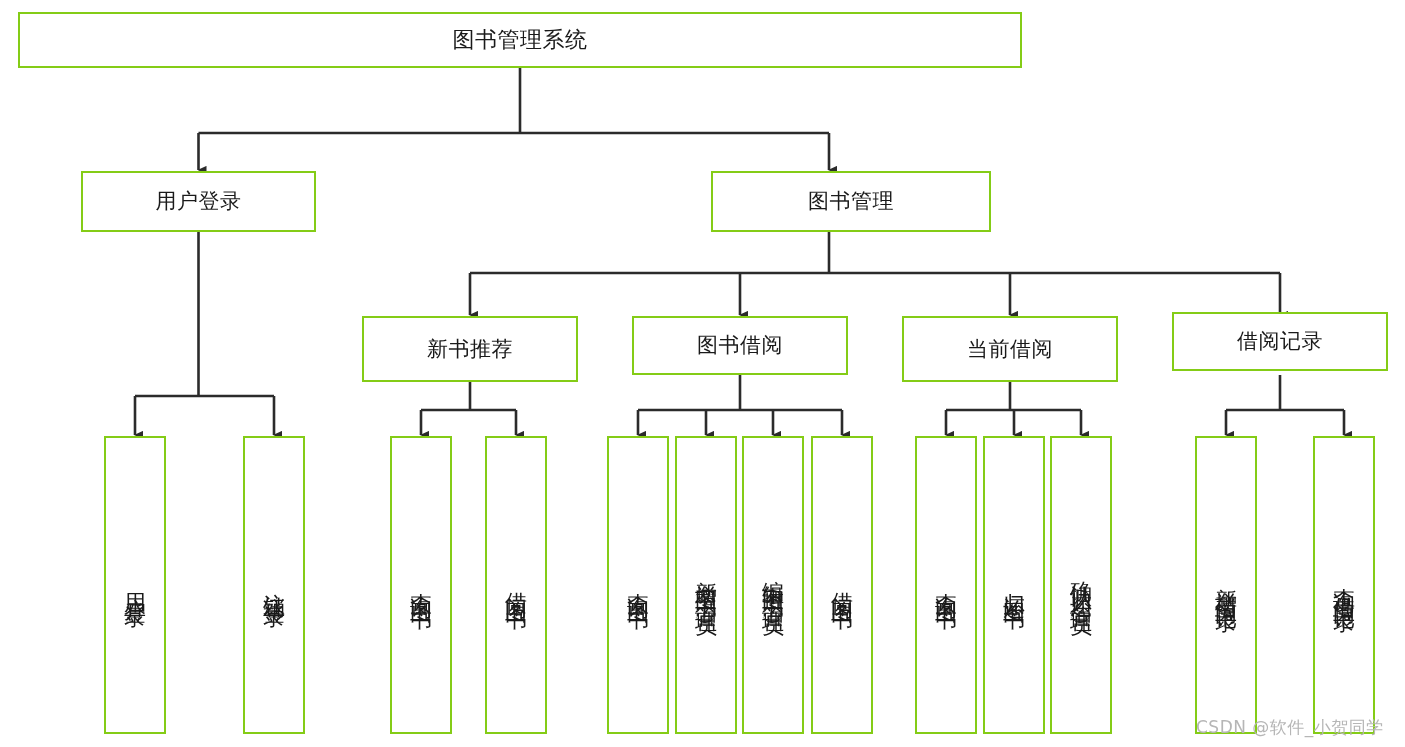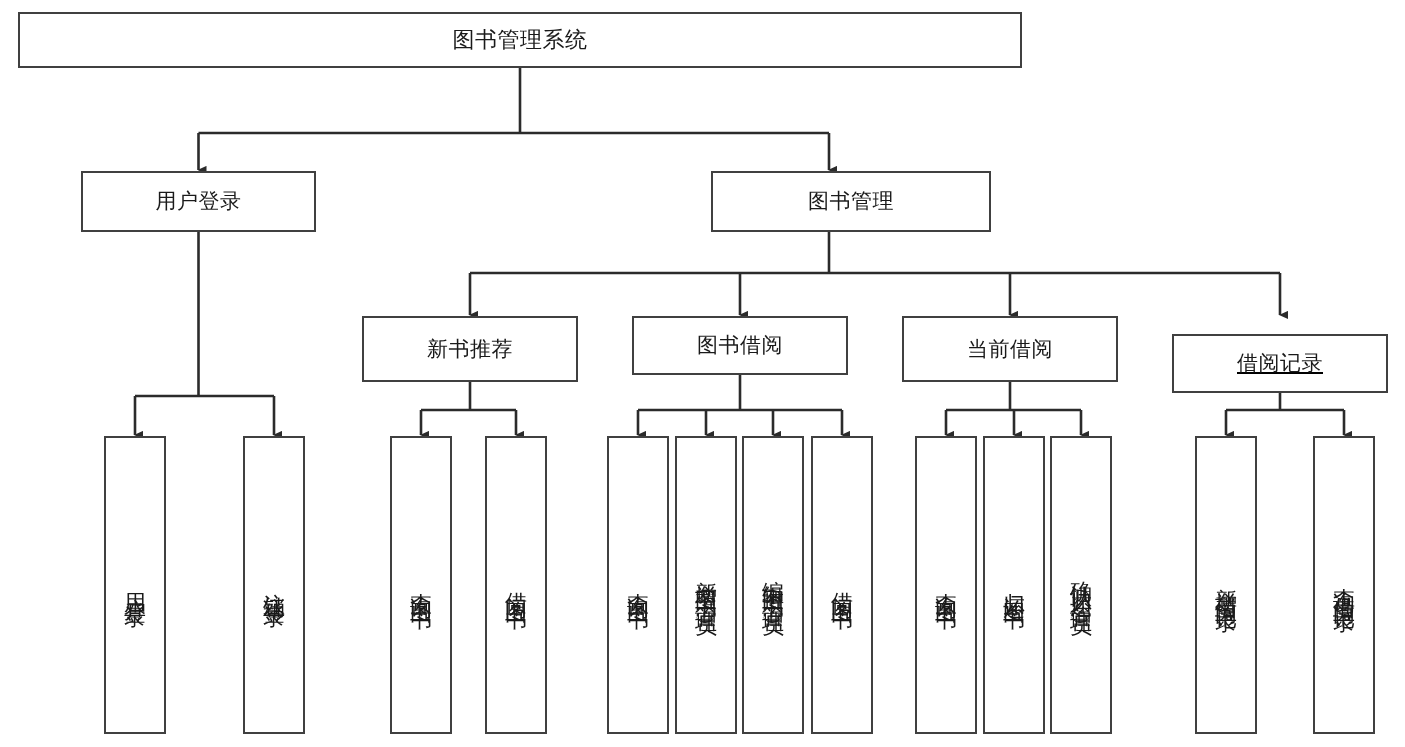--- a/index.html
+++ b/index.html
@@ -22,21 +22,21 @@
     left: 0;
     top: 0;
     width: 1405px;
     height: 747px;
     pointer-events: none;
   }
   .node {
     position: absolute;
     box-sizing: border-box;
     background: #ffffff;
-    border: 2px solid #404040;
+    border: 2px solid #84cc16;
     display: flex;
     align-items: center;
     justify-content: center;
   }
   .node .label {
     color: #1a1a1a;
     line-height: 1.0;
     white-space: nowrap;
   }
   .node.horizontal .label {
@@ -132,21 +132,21 @@
       </div>
       <div class="node horizontal" style="left: 362px; top: 316px; width: 216px; height: 66px;">
         <span class="label">新书推荐</span>
       </div>
       <div class="node horizontal" style="left: 632px; top: 316px; width: 216px; height: 59px;">
         <span class="label">图书借阅</span>
       </div>
       <div class="node horizontal" style="left: 902px; top: 316px; width: 216px; height: 66px;">
         <span class="label">当前借阅</span>
       </div>
-      <div class="node horizontal" style="left: 1172px; top: 334px; width: 216px; height: 59px; text-decoration: underline;">
+      <div class="node horizontal" style="left: 1172px; top: 312px; width: 216px; height: 59px;">
         <span class="label">借阅记录</span>
       </div>
       <div class="node vertical" style="left: 390px; top: 436px; width: 62px; height: 298px;">
         <span class="label">查询图书</span>
       </div>
       <div class="node vertical" style="left: 485px; top: 436px; width: 62px; height: 298px;">
         <span class="label">借阅图书</span>
       </div>
       <div class="node vertical" style="left: 607px; top: 436px; width: 62px; height: 298px;">
         <span class="label">查询图书</span>
@@ -170,14 +170,15 @@
         <span class="label">确认归还（管理员）</span>
       </div>
       <div class="node vertical" style="left: 1195px; top: 436px; width: 62px; height: 298px;">
         <span class="label">新增借阅记录</span>
       </div>
       <div class="node vertical" style="left: 1313px; top: 436px; width: 62px; height: 298px;">
         <span class="label">查询借阅记录</span>
       </div>
     </div>
 
+  <div class="watermark" style="left: 1196px; top: 716px; color: rgb(182, 182, 182);">CSDN @软件_小贺同学</div>
 
 </div>
 
 </body></html>

